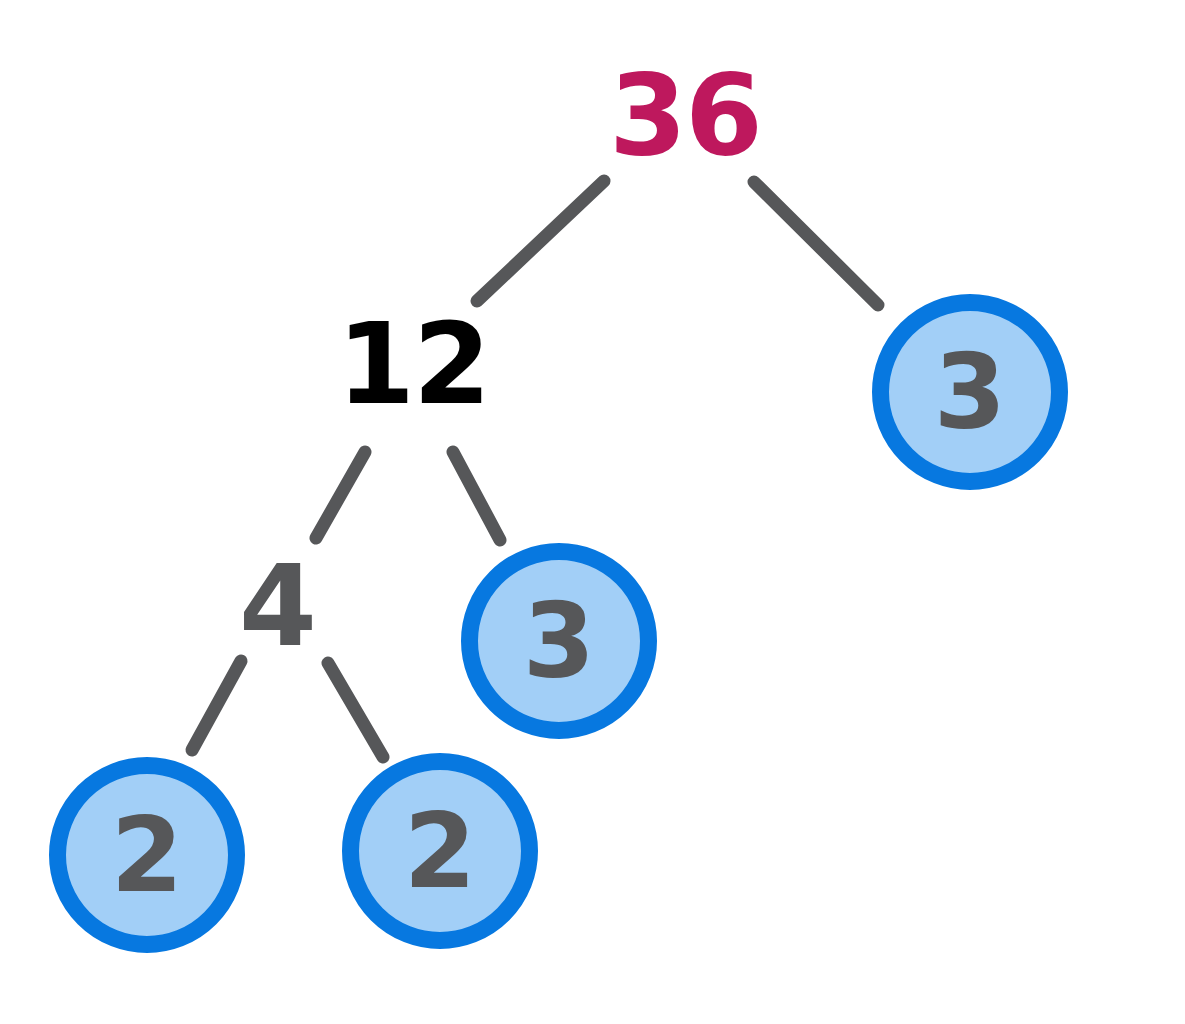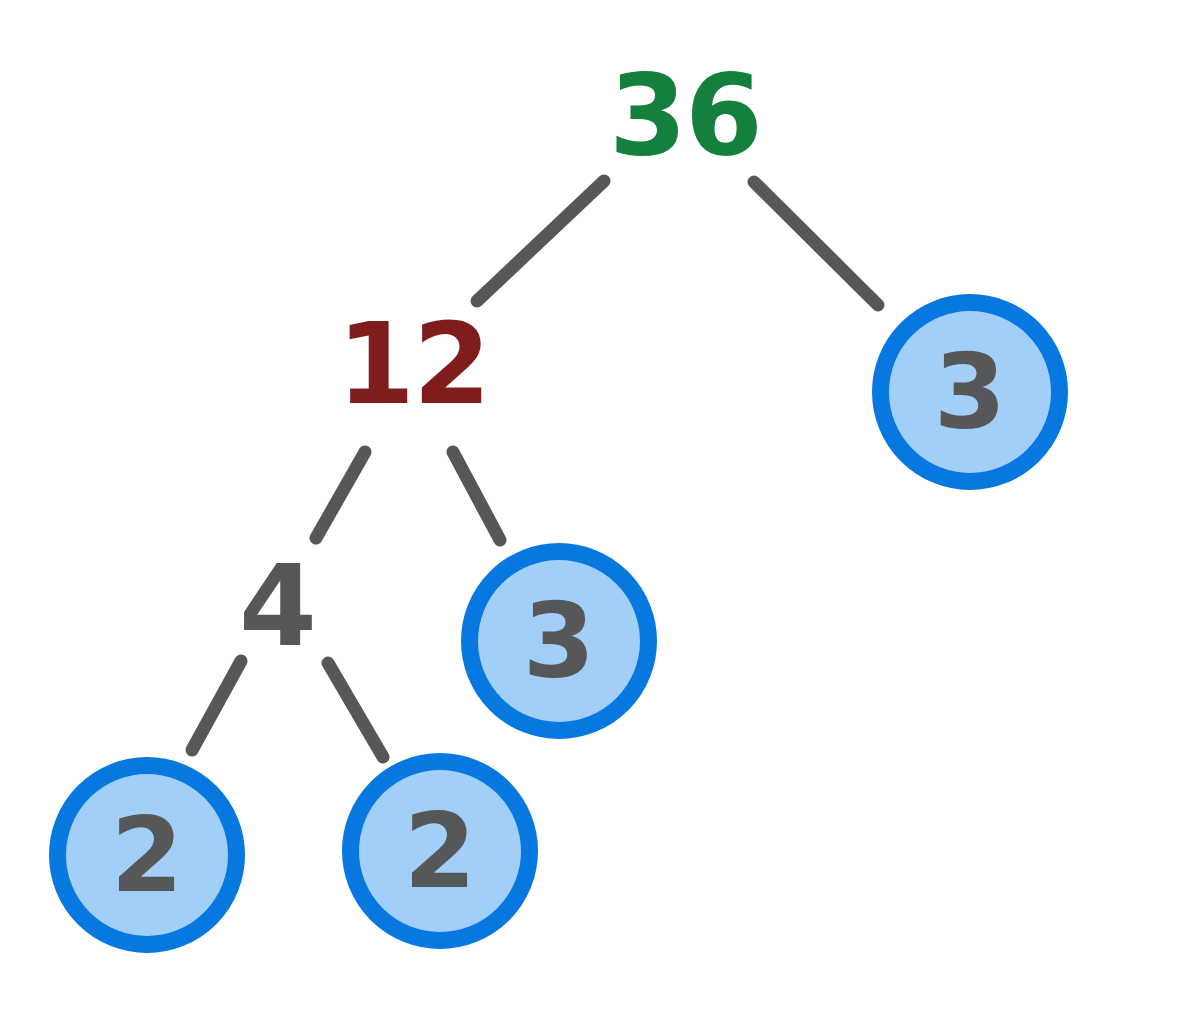--- a/index.html
+++ b/index.html
@@ -56,24 +56,24 @@
   <svg class="edges" xmlns="http://www.w3.org/2000/svg" viewBox="0 0 1185 1024">
       <line x1="604" y1="181" x2="477" y2="301" stroke="#565759" stroke-width="13" stroke-linecap="round"></line>
       <line x1="754" y1="182" x2="878" y2="305" stroke="#565759" stroke-width="13" stroke-linecap="round"></line>
       <line x1="365" y1="452" x2="316" y2="538" stroke="#565759" stroke-width="13" stroke-linecap="round"></line>
       <line x1="453" y1="452" x2="500" y2="540" stroke="#565759" stroke-width="13" stroke-linecap="round"></line>
       <line x1="241" y1="661" x2="192" y2="750" stroke="#565759" stroke-width="13" stroke-linecap="round"></line>
       <line x1="328" y1="663" x2="383" y2="757" stroke="#565759" stroke-width="13" stroke-linecap="round"></line>
     </svg>
   <div class="nodes">
       <div class="node plain" style="left: 685px; top: 115px;">
-        <span class="value" style="color: #15803d;">36</span>
+        <span class="value" style="color: #be185d;">36</span>
       </div>
       <div class="node plain" style="left: 413px; top: 364px;">
-        <span class="value" style="color: #7f1d1d;">12</span>
+        <span class="value" style="color: #000000;">12</span>
       </div>
       <div class="node prime" style="left: 970px; top: 392px; border-color: rgb(7, 120, 224); background: rgb(162, 207, 247);">
         <span class="value" style="color: rgb(86, 87, 89);">3</span>
       </div>
       <div class="node plain" style="left: 277px; top: 606px;">
         <span class="value" style="color: rgb(86, 87, 89);">4</span>
       </div>
       <div class="node prime" style="left: 559px; top: 641px; border-color: rgb(7, 120, 224); background: rgb(162, 207, 247);">
         <span class="value" style="color: rgb(86, 87, 89);">3</span>
       </div>

